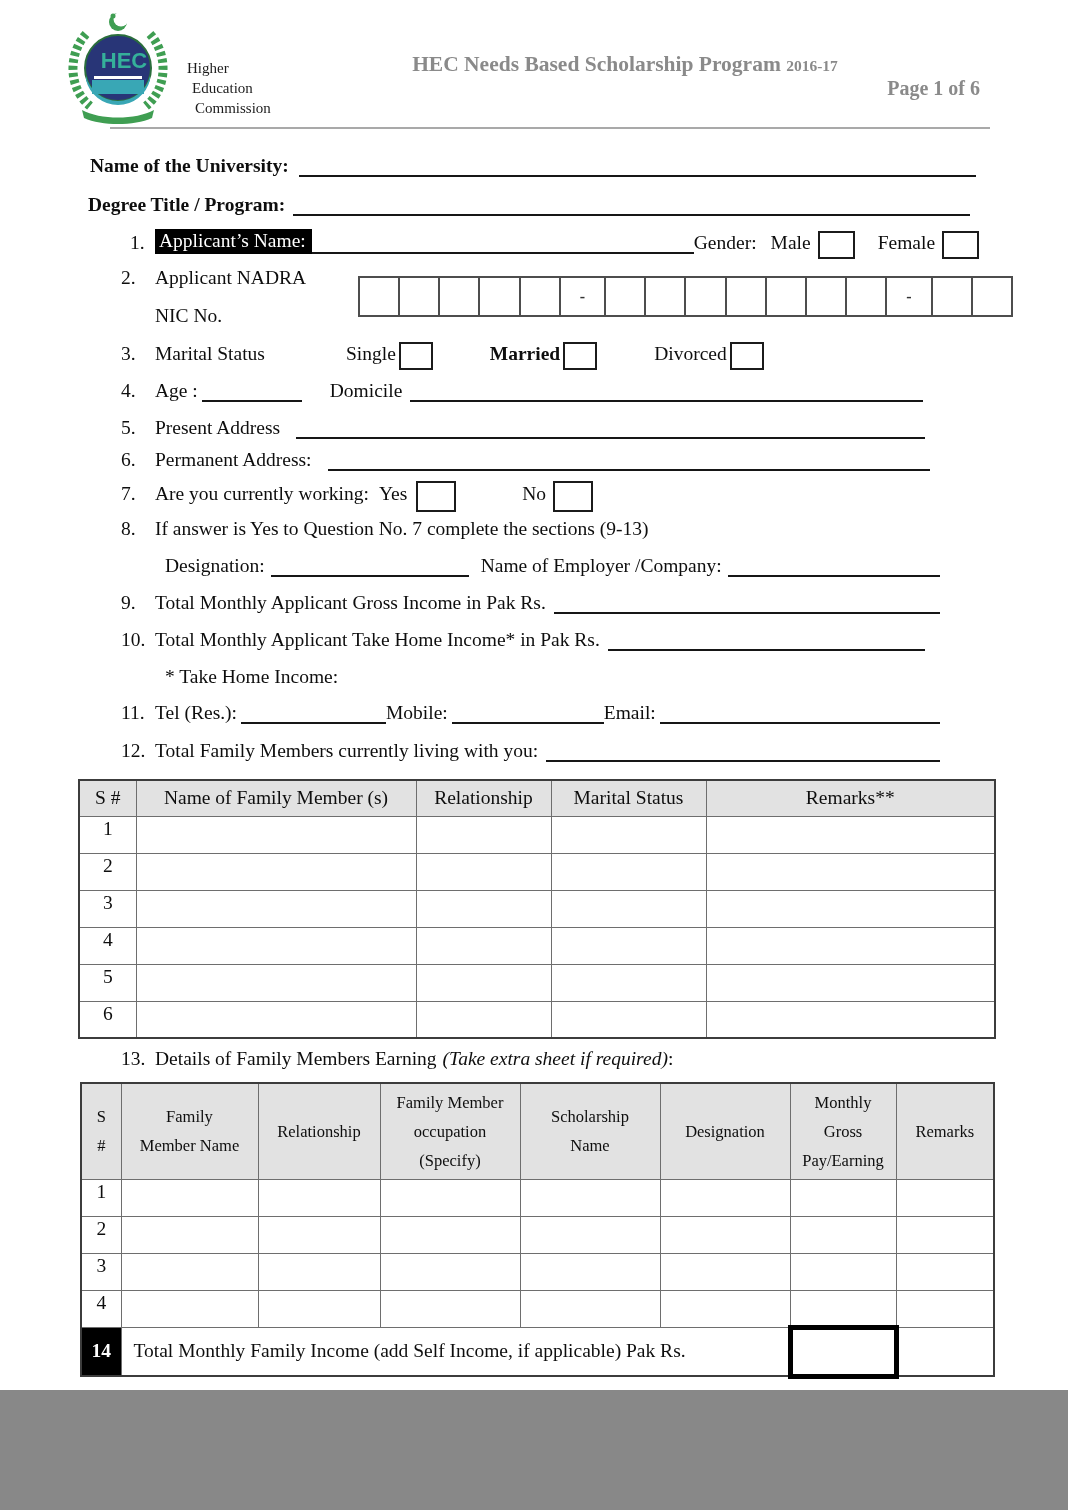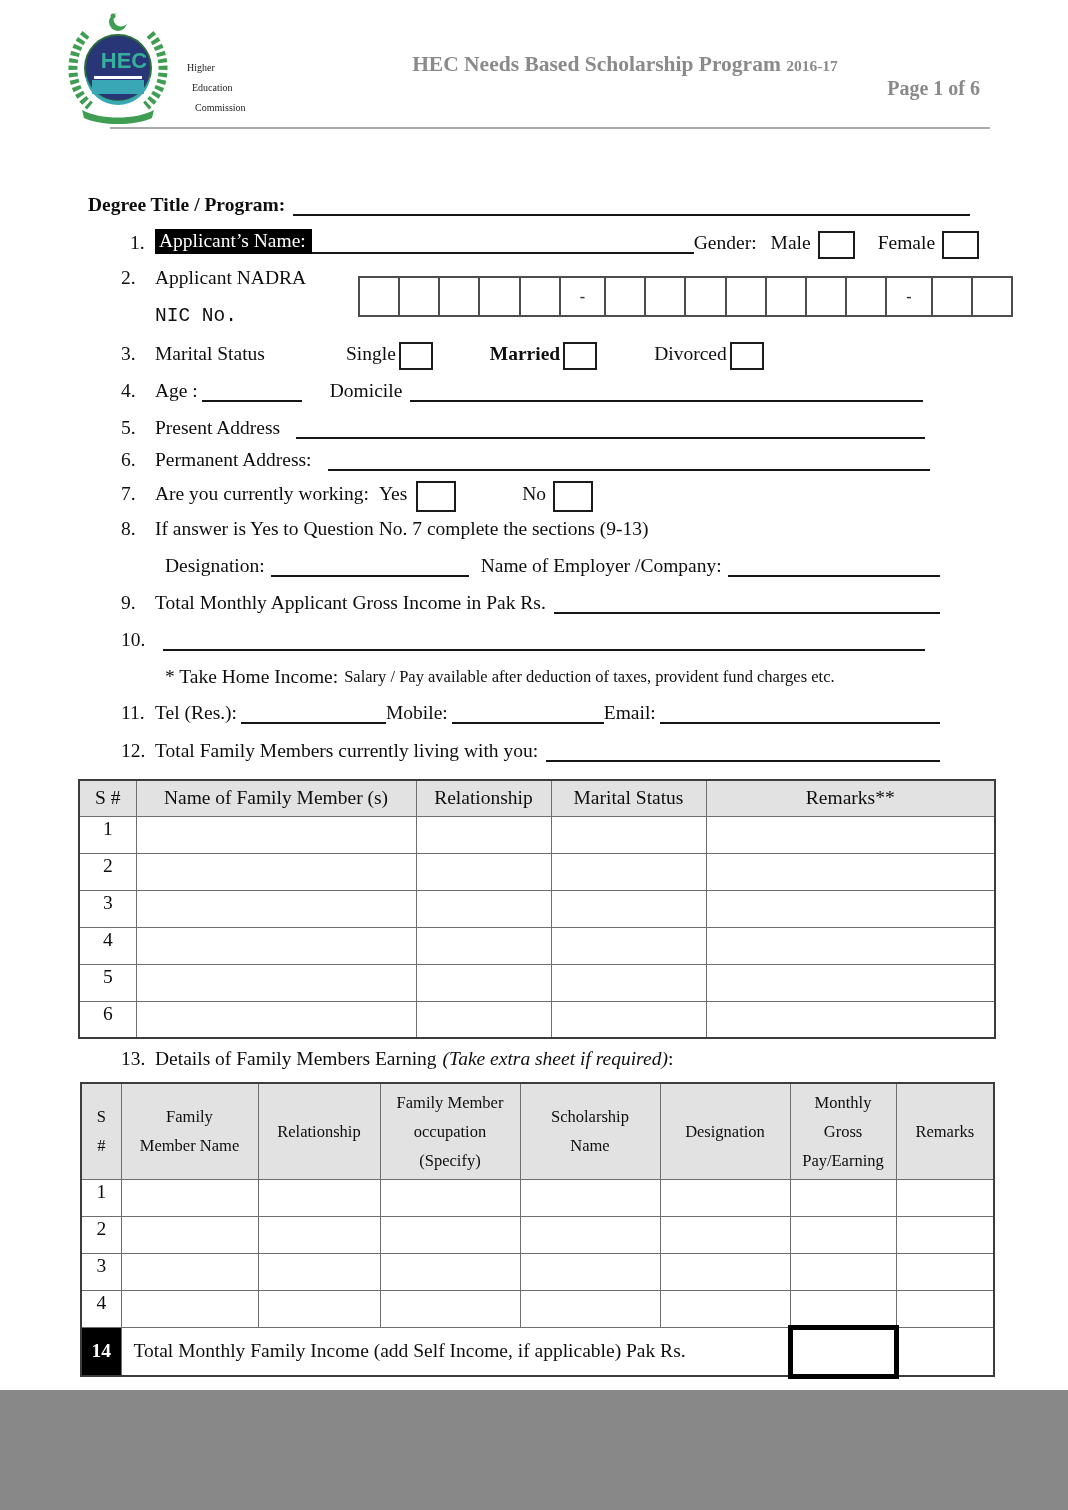--- a/index.html
+++ b/index.html
@@ -12,21 +12,21 @@
   .abs { position:absolute; }
   .row { position:absolute; display:flex; align-items:flex-end; white-space:nowrap;
          font-size:19.5px; line-height:1.15; }
   .num { flex:0 0 34px; }
   .bold { font-weight:bold; }
   .ul { border-bottom:2px solid #161616; height:22px; }
   .grow { flex:1 1 auto; }
   .cb { width:37px; height:28px; border:2px solid #1b1b1b; background:#fff; margin-bottom:-5px; }
   .cb-lg { width:40px; height:31px; border:2px solid #1b1b1b; background:#fff; margin-bottom:-7px; }
   
-  .org-lines { position:absolute; left:187px; top:58px; font-size:10px; line-height:20px; color:#1c1c1c; }
+  .org-lines { position:absolute; left:187px; top:58px; font-size:15px; line-height:20px; color:#1c1c1c; }
   .org-lines span { display:block; }
   .org-lines span:nth-child(2){ padding-left:5px; }
   .org-lines span:nth-child(3){ padding-left:8px; }
   .doc-title { position:absolute; left:385px; top:52px; width:480px; text-align:center;
                color:#8a8a8a; font-weight:bold; font-size:21.5px; }
   .doc-title .yr { font-size:15.5px; }
   .page-no { position:absolute; right:88px; top:77px; color:#8a8a8a; font-weight:bold; font-size:20px; }
   .divider { position:absolute; top:127px; left:110px; width:880px; height:2px; background:#a9a9a9; }
   
   .hl { background:#000; color:#fff; font-weight:normal; padding:1px 6px 2px 4px; }
@@ -85,20 +85,24 @@
   </div>
 
   <div class="doc-title">
     <span>HEC Needs Based Scholarship Program</span>
     <span class="yr">2016-17</span>
   </div>
 
   <div class="page-no">Page 1 of 6</div>
   <div class="divider"></div>
 
+  <div class="row" style="left:90px; top:155px; right:92px;">
+    <span class="bold">Name of the University:</span>
+    <span class="ul grow" style="margin-left:10px;"></span>
+  </div>
 
   <div class="row" style="left:88px; top:194px; right:98px;align-items:center;">
     <span class="bold">Degree Title / Program:</span>
     <span class="ul grow" style="margin-left:8px;"></span>
   </div>
 
   <div class="row" style="left:130px; top:229px; right:60px;">
     <span class="num" style="flex-basis:25px;">1.</span>
     <span class="hl">Applicant’s Name:</span>
     <span class="ul" style="width:382px;"></span>
@@ -106,21 +110,21 @@
     <span style="margin-left:14px;">Male</span>
     <span class="cb" style="margin-left:7px;"></span>
     <span style="margin-left:23px;">Female</span>
     <span class="cb" style="margin-left:7px;"></span>
   </div>
 
   <div class="row" style="left:121px; top:267px;">
     <span class="num">2.</span>
     <span>Applicant NADRA</span>
   </div>
-  <div class="row" style="left:155px; top:305px;font-family:Liberation Mono, monospace;">
+  <div class="row" style="left:155px; top:305px;">
     <span>NIC No.</span>
   </div>
   <div class="nic">
     <span class="nic-cell"></span>
     <span class="nic-cell"></span>
     <span class="nic-cell"></span>
     <span class="nic-cell"></span>
     <span class="nic-cell"></span>
     <span class="nic-cell">-</span>
     <span class="nic-cell"></span>
@@ -187,26 +191,26 @@
   </div>
 
   <div class="row" style="left:121px; top:592px; right:128px;">
     <span class="num">9.</span>
     <span>Total Monthly  Applicant Gross Income in Pak Rs.</span>
     <span class="ul grow" style="margin-left:8px;"></span>
   </div>
 
   <div class="row" style="left:121px; top:629px; right:143px;">
     <span class="num">10.</span>
+    <span>Total Monthly  Applicant Take Home Income* in Pak Rs.</span>
     <span class="ul grow" style="margin-left:8px;"></span>
   </div>
 
   <div class="row" style="left:165px; top:666px;">
     <span class="note-lead">* Take Home Income:</span>
-    <span class="note-rest">Salary / Pay available after deduction of taxes, provident fund charges etc.</span>
   </div>
 
   <div class="row" style="left:121px; top:702px; right:128px;">
     <span class="num">11.</span>
     <span>Tel (Res.):</span>
     <span class="ul" style="width:145px; margin-left:4px;"></span>
     <span>Mobile:</span>
     <span class="ul" style="width:152px; margin-left:4px;"></span>
     <span>Email:</span>
     <span class="ul grow" style="margin-left:4px;"></span>

